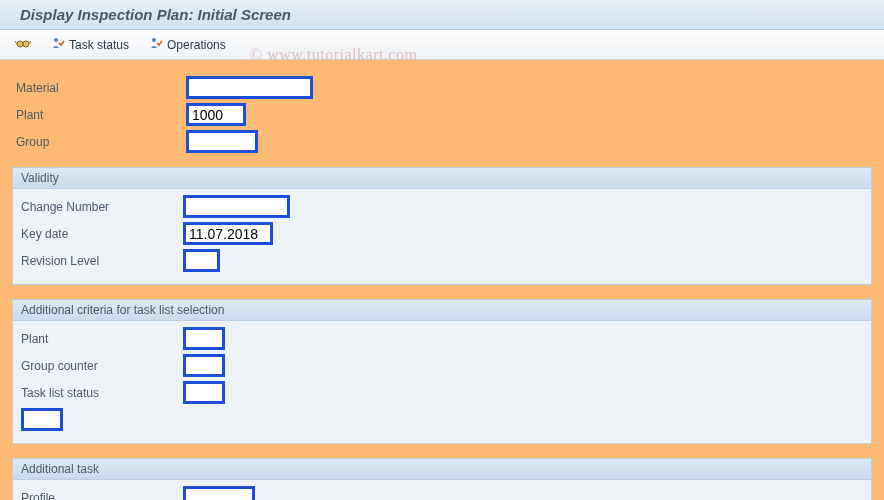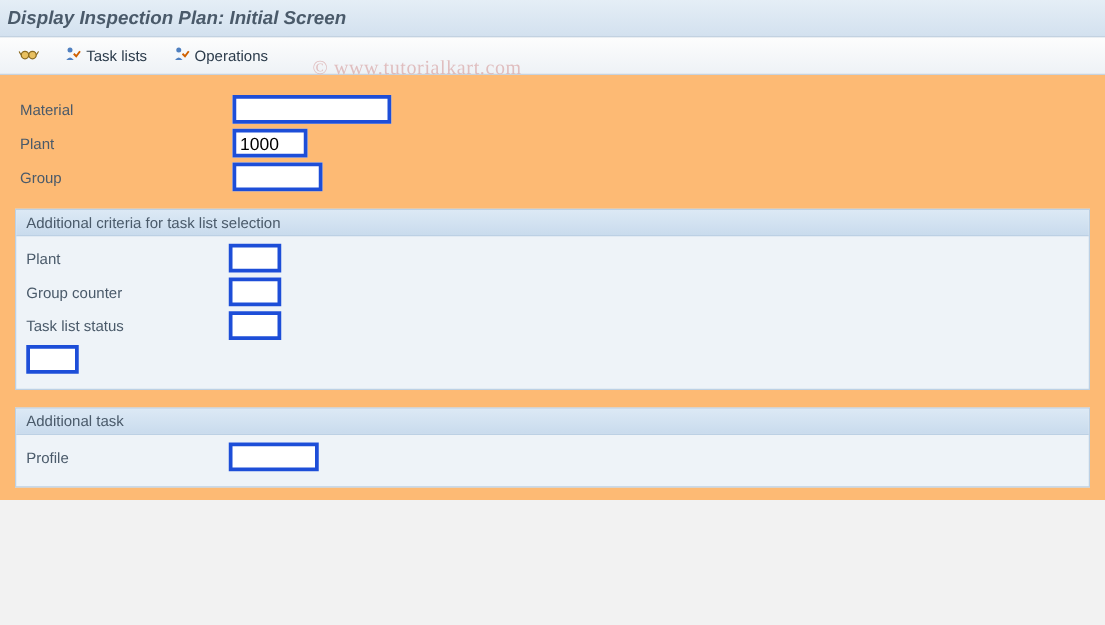--- a/index.html
+++ b/index.html
@@ -9,21 +9,21 @@
     height: 500px;
     font-family: Arial, Helvetica, sans-serif;
     font-size: 12px;
     background: #f2f2f2;
     color: #333;
     overflow: hidden;
   }
   .titlebar {
     background: linear-gradient(#e5eef6, #d3e1ef);
     border-bottom: 1px solid #b7c9db;
-    padding: 6px 6px;
+    padding: 6px 20px;
   }
   .titlebar h1 {
     margin: 0;
     font-size: 15px;
     font-weight: bold;
     font-style: italic;
     color: #4a5a6a;
   }
   .toolbar {
     background: linear-gradient(#fdfdfd, #eef2f6);
@@ -130,21 +130,21 @@
   </span>
 
   <span class="tool-btn">
     <span class="icon">
       <svg width="14" height="14" viewBox="0 0 14 14">
         <circle cx="5" cy="4" r="2" fill="#5080c0"></circle>
         <path d="M2 12 Q5 8 8 12 Z" fill="#5080c0"></path>
         <path d="M8 7 l2 2 l3 -4" stroke="#d06000" stroke-width="1.5" fill="none"></path>
       </svg>
     </span>
-    <span>Task lists</span>
+    <span>Task status</span>
   </span>
 
   <span class="tool-btn">
     <span class="icon">
       <svg width="14" height="14" viewBox="0 0 14 14">
         <circle cx="5" cy="4" r="2" fill="#5080c0"></circle>
         <path d="M2 12 Q5 8 8 12 Z" fill="#5080c0"></path>
         <path d="M8 7 l2 2 l3 -4" stroke="#d06000" stroke-width="1.5" fill="none"></path>
       </svg>
     </span>
@@ -164,20 +164,37 @@
     <div class="field-row">
       <label>Plant</label>
       <input class="w-plant" type="text" value="1000" style="">
     </div>
     <div class="field-row">
       <label>Group</label>
       <input class="w-group" type="text" value="" style="">
     </div>
   </div>
 
+  <div class="group-box">
+    <div class="group-title">Validity</div>
+    <div class="group-body">
+      <div class="field-row">
+        <label>Change Number</label>
+        <input class="w-chgnum" type="text" value="" style="">
+      </div>
+      <div class="field-row">
+        <label>Key date</label>
+        <input class="w-keydate" type="text" value="11.07.2018" style="">
+      </div>
+      <div class="field-row">
+        <label>Revision Level</label>
+        <input class="w-rev" type="text" value="" style="">
+      </div>
+    </div>
+  </div>
 
   <div class="group-box">
     <div class="group-title">Additional criteria for task list selection</div>
     <div class="group-body">
       <div class="field-row">
         <label>Plant</label>
         <input class="w-small" type="text" value="" style="">
       </div>
       <div class="field-row">
         <label>Group counter</label>

